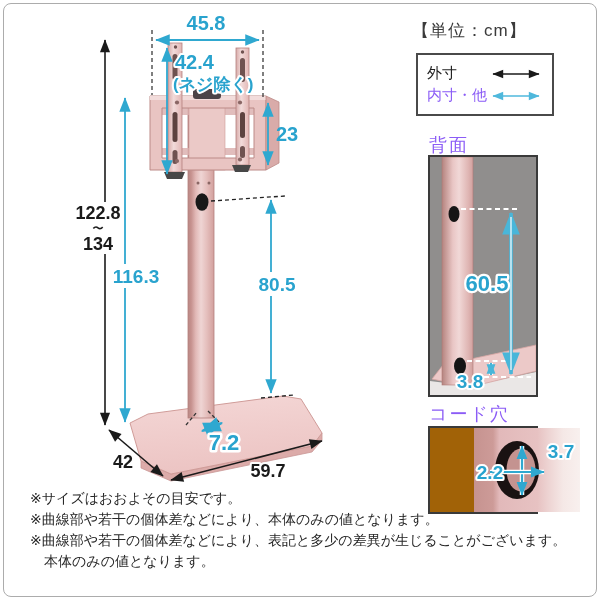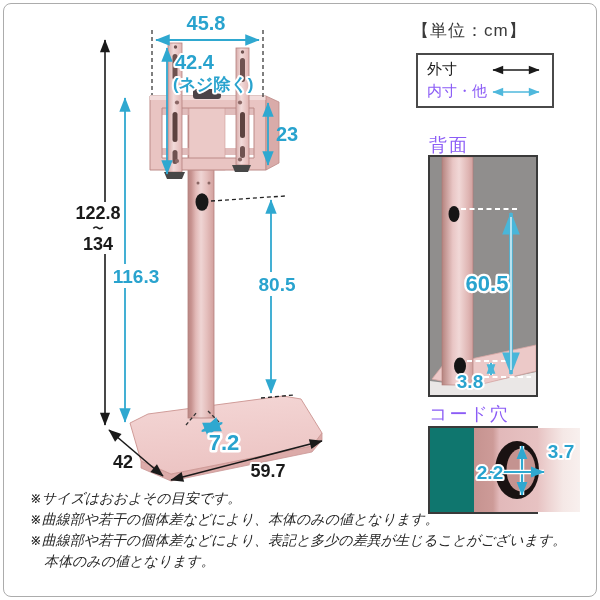--- a/index.html
+++ b/index.html
@@ -1,34 +1,34 @@
 <!DOCTYPE html>
 <html><head>
 <meta charset="utf-8">
 <style>
   html,body{margin:0;padding:0;background:#fff;}
   #stage{position:relative;width:600px;height:600px;background:#ffffff;overflow:hidden;
          font-family:"Liberation Sans","DejaVu Sans",sans-serif;}
   #frame-border{position:absolute;inset:3px;border:1.6px solid #acacac;border-radius:8px;pointer-events:none;}
   .abs{position:absolute;}
   #unit-header{left:412px;top:19px;font-size:17px;color:#3b3b3b;letter-spacing:1px;}
-  #legend-box{left:416px;top:53px;width:138px;height:55px;border:2px solid #4a4a4a;background:#fff;
+  #legend-box{left:416px;top:53px;width:138px;height:63px;border:2px solid #4a4a4a;background:#fff;
               box-sizing:border-box;display:flex;flex-direction:column;justify-content:center;
               gap:3px;padding:4px 9px;}
   .legend-row{display:flex;align-items:center;justify-content:space-between;}
   .legend-label{font-size:15px;}
   .legend-outer{color:#1c1c1c;}
   .legend-inner{color:#8b5cf6;}
   .panel-title{font-size:18px;color:#8b5cf6;letter-spacing:2px;}
   #back-title{left:429px;top:133px;}
   #cord-title{left:429px;top:402px;}
-  .photo-panel{border:2px solid #3a3a3a;background:#0f766e;box-sizing:border-box;line-height:0;}
+  .photo-panel{border:2px solid #3a3a3a;background:#a16207;box-sizing:border-box;line-height:0;}
   #back-panel{left:428px;top:155px;width:110px;height:242px;}
   #cord-panel{left:428px;top:426px;width:110px;height:88px;padding-left:44px;}
-  #notes{left:30px;top:488px;width:558px;font-size:14px;line-height:21px;color:#262626;font-style:italic;}
+  #notes{left:30px;top:488px;width:558px;font-size:14px;line-height:21px;color:#262626;}
   .note-indent{padding-left:14px;}
   svg text{font-family:"Liberation Sans","DejaVu Sans",sans-serif;}
   .dimB{fill:#29a3ce;font-weight:bold;}
   .dimK{fill:#1a1a1a;font-weight:bold;}
   .outlined{stroke:#ffffff;stroke-width:4px;paint-order:stroke;stroke-linejoin:round;}
 </style>
 </head>
 <body>
 
 <div id="stage">

